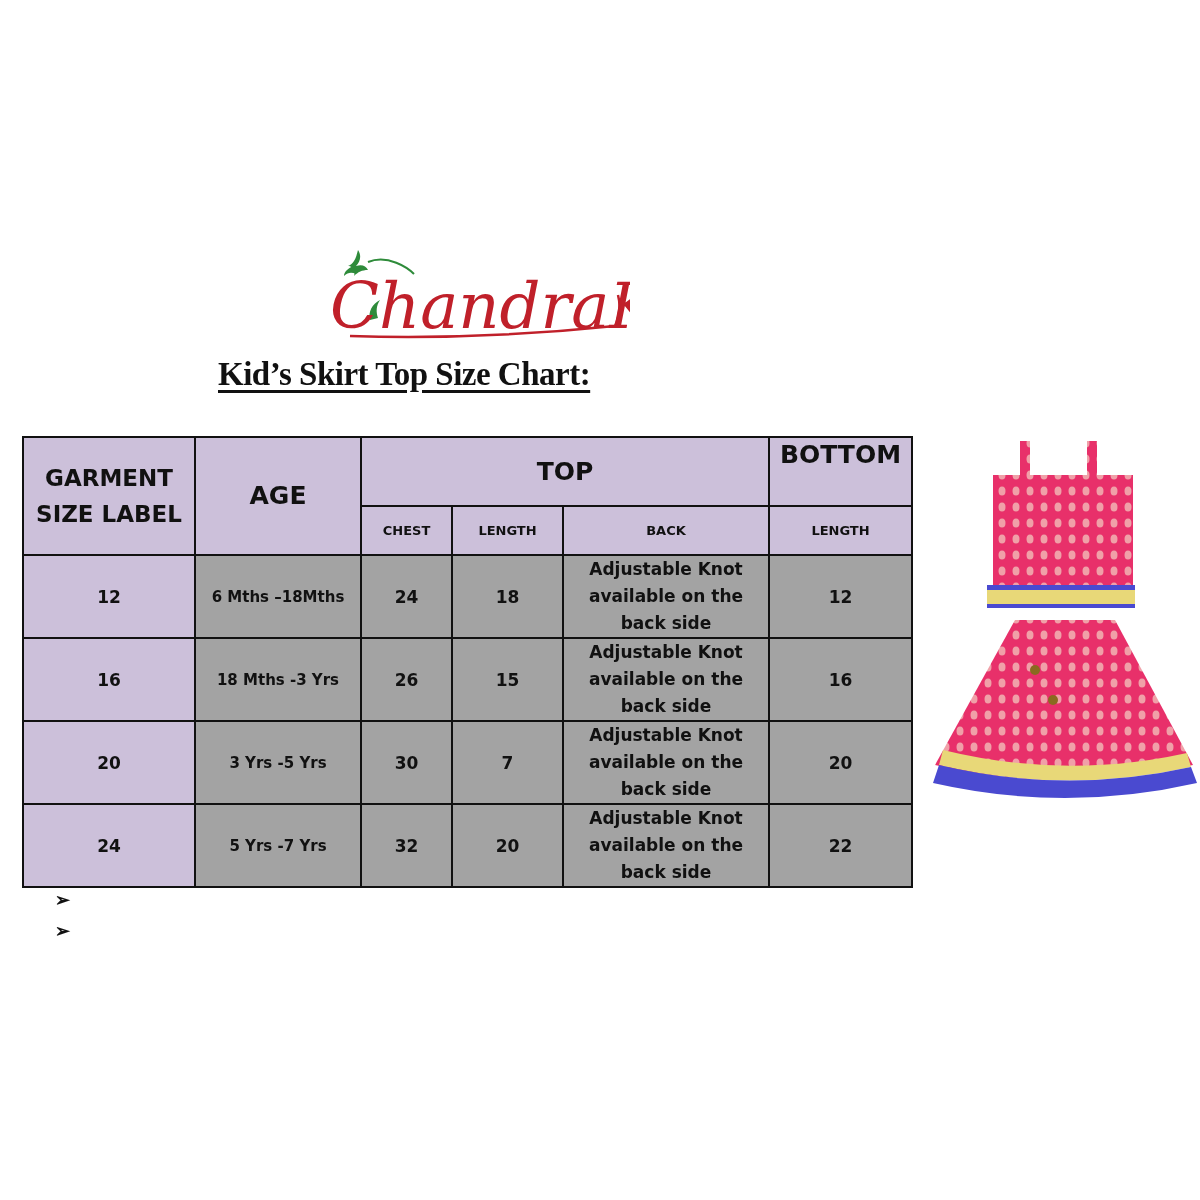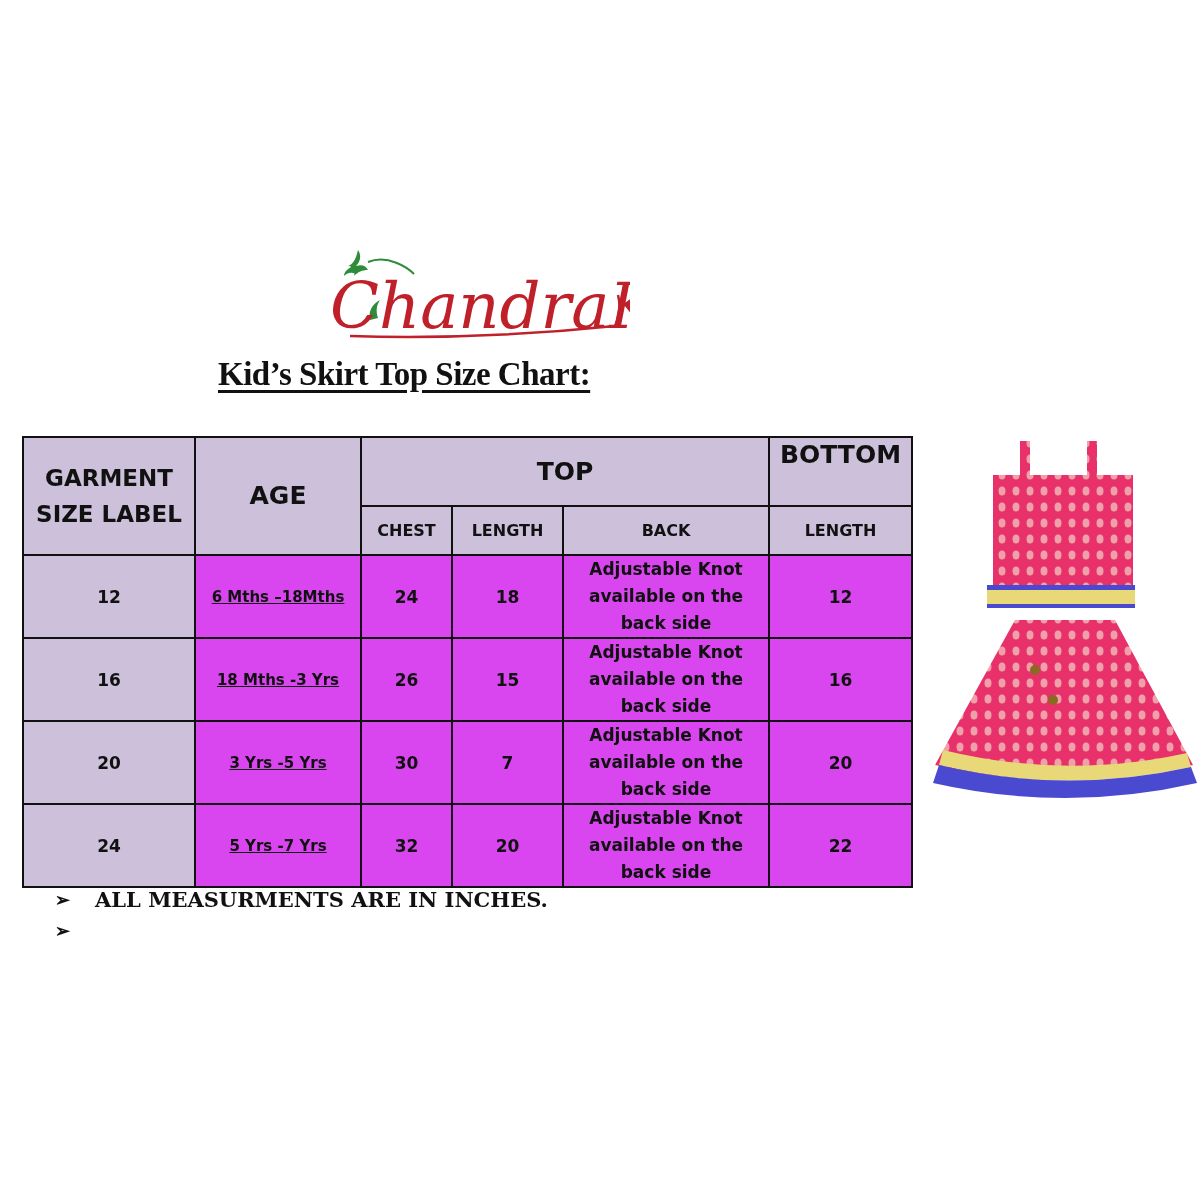--- a/index.html
+++ b/index.html
@@ -4,24 +4,24 @@
 <style>
   html, body { margin:0; padding:0; }
   body { width:1200px; height:1200px; background:#ffffff; position:relative; overflow:hidden; font-family:"Liberation Sans", sans-serif; color:#111; }
   .logo { position:absolute; left:330px; top:240px; width:300px; height:105px; }
   .title { position:absolute; left:218px; top:356px; font-family:Liberation Serif, serif; font-weight:bold; font-size:33px; text-decoration:underline; text-decoration-thickness:3px; text-underline-offset:5px; letter-spacing:-0.5px; color:#111; white-space:nowrap; }
   table.chart { position:absolute; left:22px; top:436px; border-collapse:collapse; table-layout:fixed; }
   table.chart td, table.chart th { border:2px solid #111; text-align:center; vertical-align:middle; font-family:"DejaVu Sans", sans-serif; font-weight:bold; padding:0; }
   th.hdr { background:#ccc0da; color:#111; }
   .h-big { font-size:25px; line-height:34px; }
   .h-gs { font-size:23px; line-height:36px; }
-  .h-sub { font-size:16px; }
+  .h-sub { font-size:13px; }
   td.size { background:#ccc0da; font-size:17px; }
-  td.cell { background:#d946ef; font-size:17px; }
-  td.age { font-size:15px;text-decoration:underline; }
+  td.cell { background:#a3a3a3; font-size:17px; }
+  td.age { font-size:15px; }
   td.back { font-size:17px; line-height:27px; }
   .notes { position:absolute; left:55px; top:884px; font-family:"DejaVu Serif", serif; font-weight:bold; font-size:21px; color:#111; }
   .note { display:flex; align-items:center; height:31px; }
   .arrow { width:40px; font-size:18px; }
   .product { position:absolute; left:925px; top:435px; width:275px; height:380px; }
 </style>
 </head>
 <body>
 
 <div class="logo">
@@ -92,21 +92,20 @@
     <td class="cell">20</td>
     <td class="cell back">Adjustable Knot available on the back side</td>
     <td class="cell">22</td>
   </tr>
 </tbody>
   </table>
 
 <div class="notes">
   <div class="note">
     <span class="arrow">➢</span>
-    <span>ALL MEASURMENTS ARE IN INCHES.</span>
   </div>
   <div class="note">
     <span class="arrow">➢</span>
   </div>
 </div>
 
 <div class="product" title="Pink printed skirt and top set with yellow and blue borders">
   <svg width="275" height="380" viewBox="0 0 275 380">
     <defs>
       <pattern id="dots" width="14" height="16" patternUnits="userSpaceOnUse">

